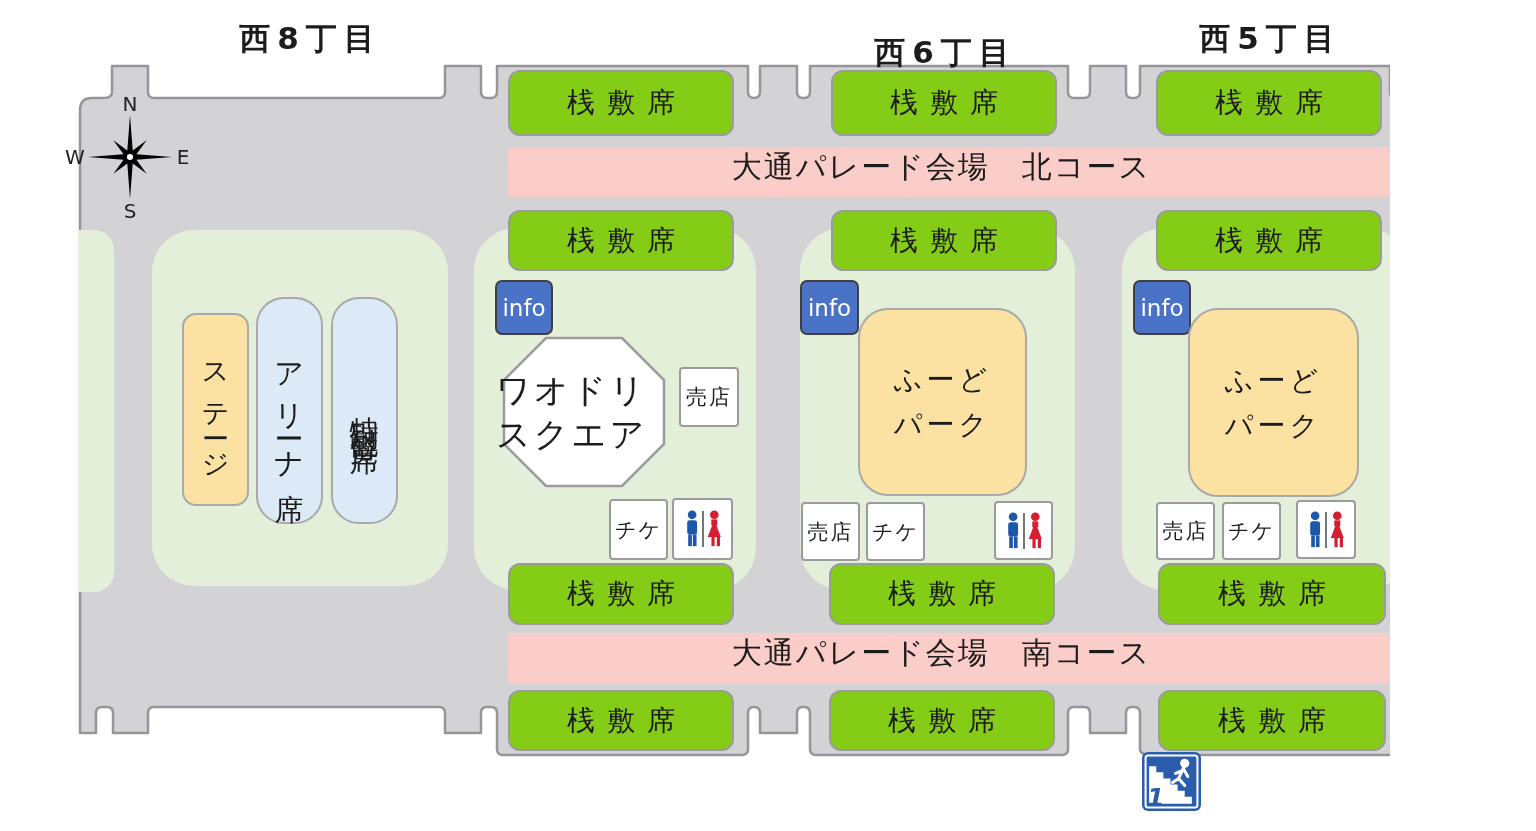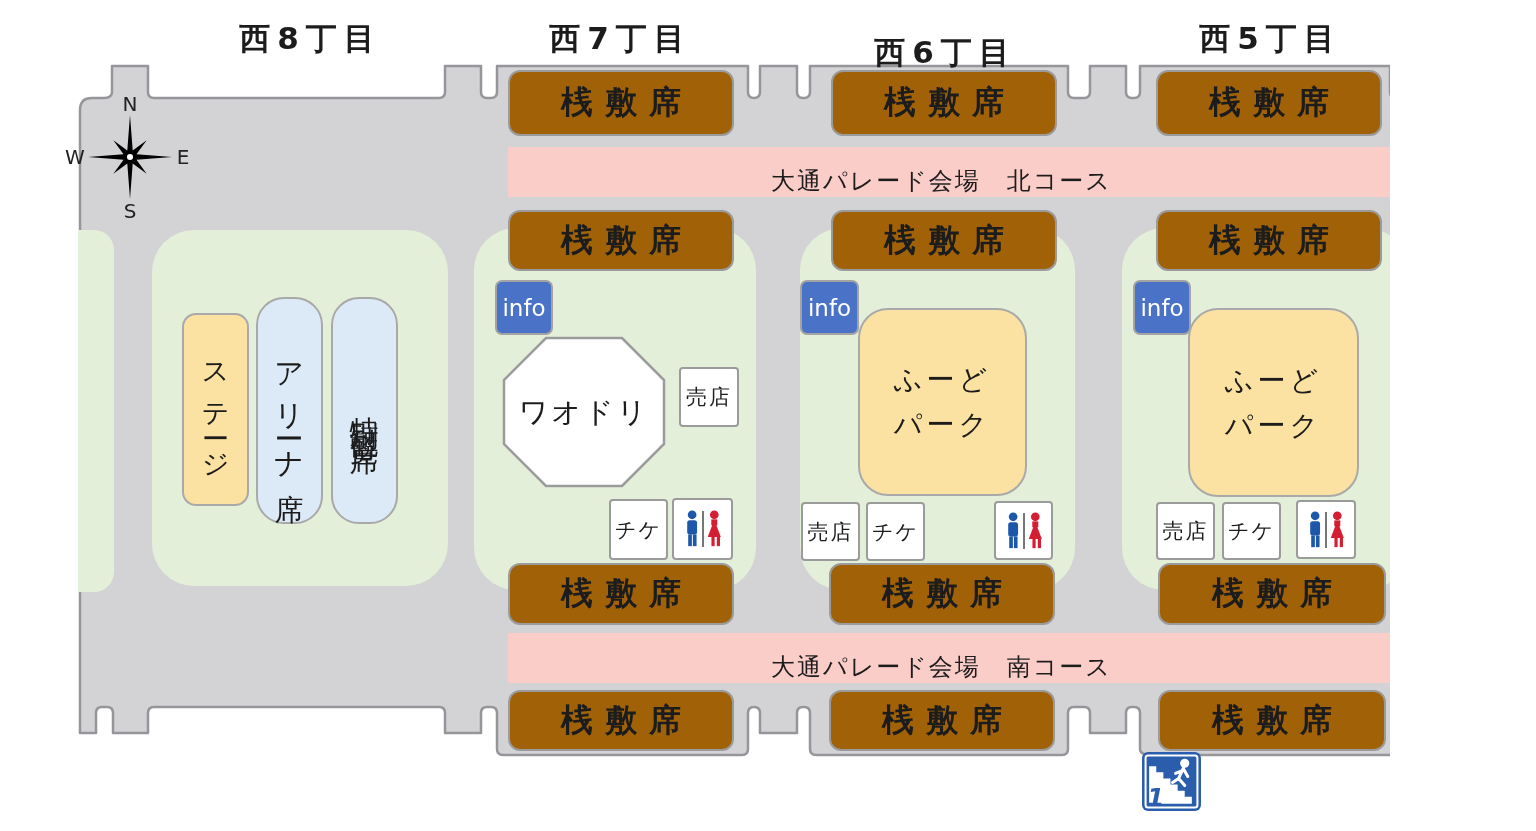--- a/index.html
+++ b/index.html
@@ -7,46 +7,46 @@
     position:relative;width:1390px;height:831px;background:#ffffff;overflow:hidden;
     font-family:"DejaVu Sans","Liberation Sans",sans-serif;color:#1c1c1c;
   }
   .abs{position:absolute;}
   svg{display:block;}
   
   .district-label{font-size:31px;letter-spacing:7px;text-indent:7px;font-weight:bold;text-align:center;white-space:nowrap;}
   
   .green{background:#e4efda;border-radius:42px;}
   
-  .sajiki{background:#a16207;border:2.5px solid #9b9b9b;border-radius:12px;
+  .sajiki{background:#84cc16;border:2.5px solid #9b9b9b;border-radius:12px;
     display:flex;align-items:center;justify-content:center;
-    font-size:32px;letter-spacing:12px;text-indent:12px;white-space:nowrap;font-weight:bold;}
-  
-  .band{background:#fbcdc9;display:flex;align-items:flex-end;justify-content:center;
-    font-size:24px;letter-spacing:2px;white-space:nowrap;}
+    font-size:28px;letter-spacing:12px;text-indent:12px;white-space:nowrap;}
+  
+  .band{background:#fbcdc9;display:flex;align-items:flex-start;justify-content:center;
+    font-size:30px;letter-spacing:2px;white-space:nowrap;}
   .band-inner{padding-right:80px;}
   
   .vbox{border:2.5px solid #a9a9a9;display:flex;align-items:center;justify-content:center;
     writing-mode:vertical-rl;text-orientation:mixed;white-space:nowrap;}
   .vbox.yellow{background:#fce2a2;border-radius:14px;font-size:27px;letter-spacing:9px;}
   .vbox.blue{background:#dce9f6;border-radius:28px;font-size:29px;letter-spacing:7px;}
   
-  .info{background:#4a73c8;border:2px solid #a3a3a3;border-radius:7px;color:#fff;
+  .info{background:#4a73c8;border:2px solid #404040;border-radius:7px;color:#fff;
     display:flex;align-items:center;justify-content:center;font-size:23px;}
   
   .wbox{background:#fff;border:2.5px solid #9b9b9b;border-radius:4px;
     display:flex;align-items:center;justify-content:center;font-size:21px;letter-spacing:2px;}
   
   .food{background:#fce2a2;border:2.5px solid #a9a9a9;border-radius:30px;
     display:flex;flex-direction:column;align-items:center;justify-content:center;
     font-size:28px;letter-spacing:4px;line-height:45px;white-space:nowrap;}
   
   .oct-label{position:absolute;left:0;top:0;width:100%;height:100%;
-    display:flex;flex-direction:column;align-items:center;justify-content:center;
-    font-size:29px;letter-spacing:3px;line-height:44px;white-space:nowrap;}
+    display:flex;flex-direction:column;justify-content:center;
+    font-size:34px;letter-spacing:3px;line-height:44px;white-space:nowrap;}
   
   .subway{width:63px;height:61px;}
   .subway svg{width:100%;height:100%;}
   .subway-num{position:absolute;left:7px;bottom:0px;color:#2b5dad;
     font-size:25px;font-style:italic;font-weight:bold;}
   
   .toilet svg{width:46px;height:46px;}
   
   .cletter{font-size:20px;color:#222;width:26px;text-align:center;}
   
@@ -86,21 +86,20 @@
       L 503,755 Q 497,755 497,749 L 497,713 Q 497,707 491,707
       L 487,707 Q 481,707 481,713 L 481,733
       L 445,733 L 445,713 Q 445,707 439,707
       L 154,707 Q 148,707 148,713 L 148,733
       L 113,733 L 113,713 Q 113,707 107,707
       L 102,707 Q 96,707 96,713 L 96,733
       L 80,733 L 80,110 Q 80,98 92,98 Z"></path>
   </svg>
 
   <div class="abs district-label" style="left:187px;top:18px;width:240px">西8丁目</div>
-  <div class="abs district-label" style="left:497px;top:18px;width:240px">西7丁目</div>
   <div class="abs district-label" style="left:822px;top:32px;width:240px">西6丁目</div>
   <div class="abs district-label" style="left:1147px;top:18px;width:240px">西5丁目</div>
 
   <svg class="abs" style="left:82px;top:109px" width="96" height="96" viewBox="0 0 110 110">
     <polygon fill="#000" points="55,7 58.1,47.6 74.1,35.9 62.4,51.9 103,55 62.4,58.1 74.1,74.1 58.1,62.4 55,103 51.9,62.4 35.9,74.1 47.6,58.1 7,55 47.6,51.9 35.9,35.9 51.9,47.6"></polygon>
     <circle cx="55" cy="55" r="3.5" fill="#fff"></circle>
   </svg>
   <div class="abs cletter" style="left:117px;top:92px">N</div>
   <div class="abs cletter" style="left:117px;top:199px">S</div>
   <div class="abs cletter" style="left:62px;top:145px">W</div>
@@ -139,20 +138,21 @@
   <div class="abs vbox blue" style="left:256px;top:297px;width:63px;height:223px">アリーナ席</div>
   <div class="abs vbox blue" style="left:331px;top:297px;width:63px;height:223px">特別観覧席</div>
 
   <div class="abs info" style="left:495px;top:280px;width:54px;height:51px">info</div>
   <div class="abs" style="left:496px;top:330px;width:176px;height:164px">
     <svg width="176" height="164" viewBox="0 0 176 164">
       <polygon points="50,8 126,8 168,50 168,114 126,156 50,156 8,114 8,50" fill="#ffffff" stroke="#9b9b9b" stroke-width="2.5"></polygon>
     </svg>
     <div class="oct-label">
       <div>ワオドリ</div>
+      <div>スクエア</div>
     </div>
   </div>
   <div class="abs wbox" style="left:679px;top:367px;width:56px;height:56px">売店</div>
   <div class="abs wbox" style="left:609px;top:499px;width:55px;height:57px">チケ</div>
   <div class="abs wbox toilet" style="left:672px;top:498px;width:57px;height:58px">
     <svg viewBox="0 0 55 55">
       <g>
         <circle cx="14.5" cy="10.5" r="5.2" fill="#1d57aa"></circle>
         <rect x="8.6" y="17" width="11.8" height="17" rx="3" fill="#1d57aa"></rect>
         <rect x="9.8" y="34" width="4.4" height="14" fill="#1d57aa"></rect>

